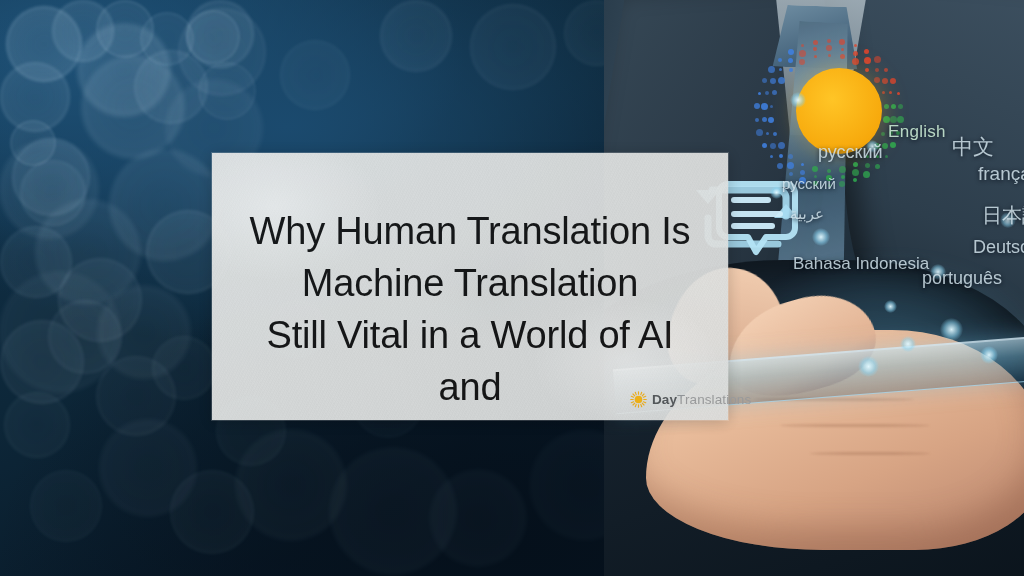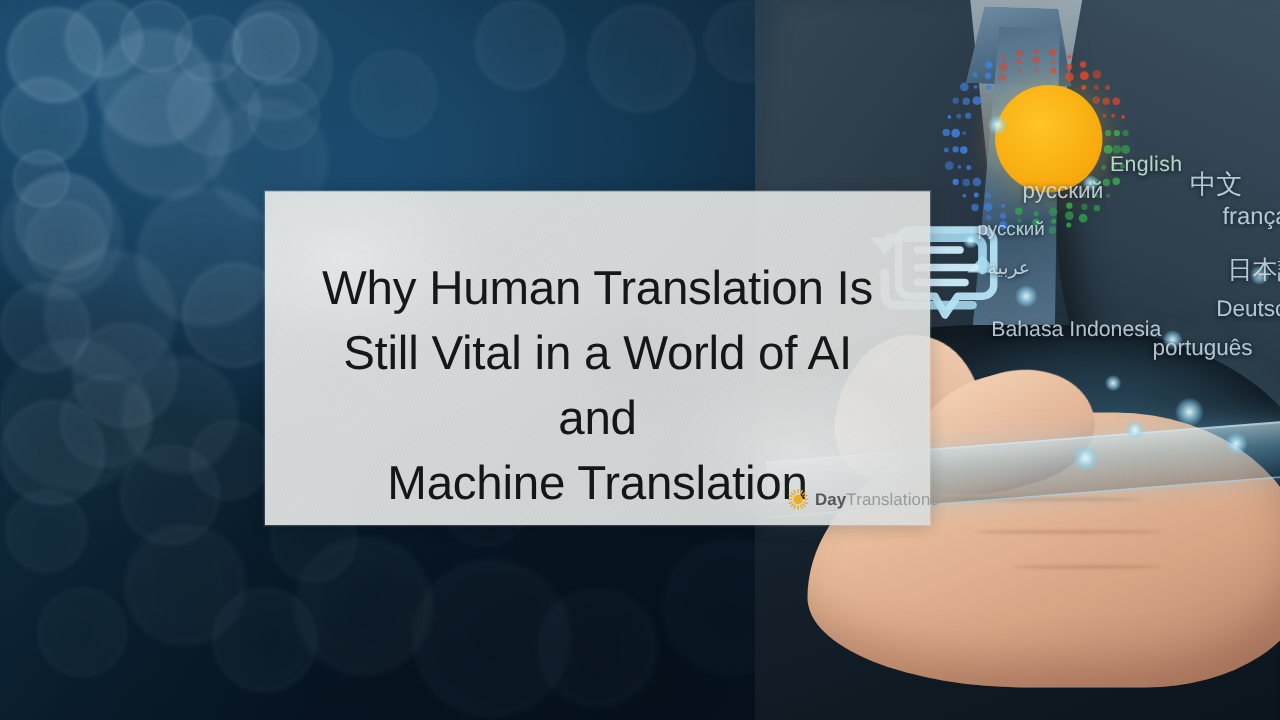--- a/index.html
+++ b/index.html
@@ -211,28 +211,29 @@
   .lang.en {
     color: rgba(200,232,210,.9);
     font-size: 17px;
     letter-spacing: .3px;
   }
 
   
   .card {
     position: absolute;
     left: 212px; top: 153px;
-    width: 532px; height: 267px;
+    width: 476px; height: 267px;
     background:
       repeating-linear-gradient(115deg, rgba(255,255,255,.055) 0px, rgba(0,0,0,.02) 1px, rgba(255,255,255,.03) 2px, rgba(0,0,0,.015) 3px),
       linear-gradient(120deg, #e6e8e7 0%, #e2e4e3 45%, #dcdedd 100%);
     opacity: .935;
     box-shadow:
       0 0 0 1px rgba(255,255,255,.18),
       0 2px 14px rgba(0,0,0,.22);
+    padding-left: 40px;
   }
   .card-texture {
     position: absolute;
     inset: 0;
     background:
       radial-gradient(ellipse 30% 40% at 12% 20%, rgba(255,255,255,.5) 0%, rgba(255,255,255,0) 70%),
       radial-gradient(ellipse 26% 34% at 80% 78%, rgba(255,255,255,.38) 0%, rgba(255,255,255,0) 70%),
       radial-gradient(ellipse 20% 30% at 55% 50%, rgba(200,205,205,.22) 0%, rgba(200,205,205,0) 70%);
     mix-blend-mode: normal;
     pointer-events: none;
@@ -483,22 +484,22 @@
       <span class="lang" style="left: 793px; top: 254px; font-size: 17px;">Bahasa Indonesia</span>
       <span class="lang" style="left: 973px; top: 237px; font-size: 18px;">Deutsch</span>
       <span class="lang" style="left: 922px; top: 268px; font-size: 18px;">português</span>
     </div>
 
   <div class="card">
     <div class="card-texture"></div>
 
     <div class="title">
       <span class="l">Why Human Translation Is</span>
+      <span class="l">Machine Translation</span>
       <span class="l">Still Vital in a World of AI and</span>
-      <span class="l">Machine Translation</span>
     </div>
 
     <div class="logo">
       <span class="logo-mark">
         <svg viewBox="0 0 34 34" width="17" height="17" aria-hidden="true">
           <g stroke="#f6b21b" stroke-width="2.3" stroke-linecap="round">
             <line x1="17" y1="1.5" x2="17" y2="6.5"></line>
             <line x1="17" y1="27.5" x2="17" y2="32.5"></line>
             <line x1="1.5" y1="17" x2="6.5" y2="17"></line>
             <line x1="27.5" y1="17" x2="32.5" y2="17"></line>

